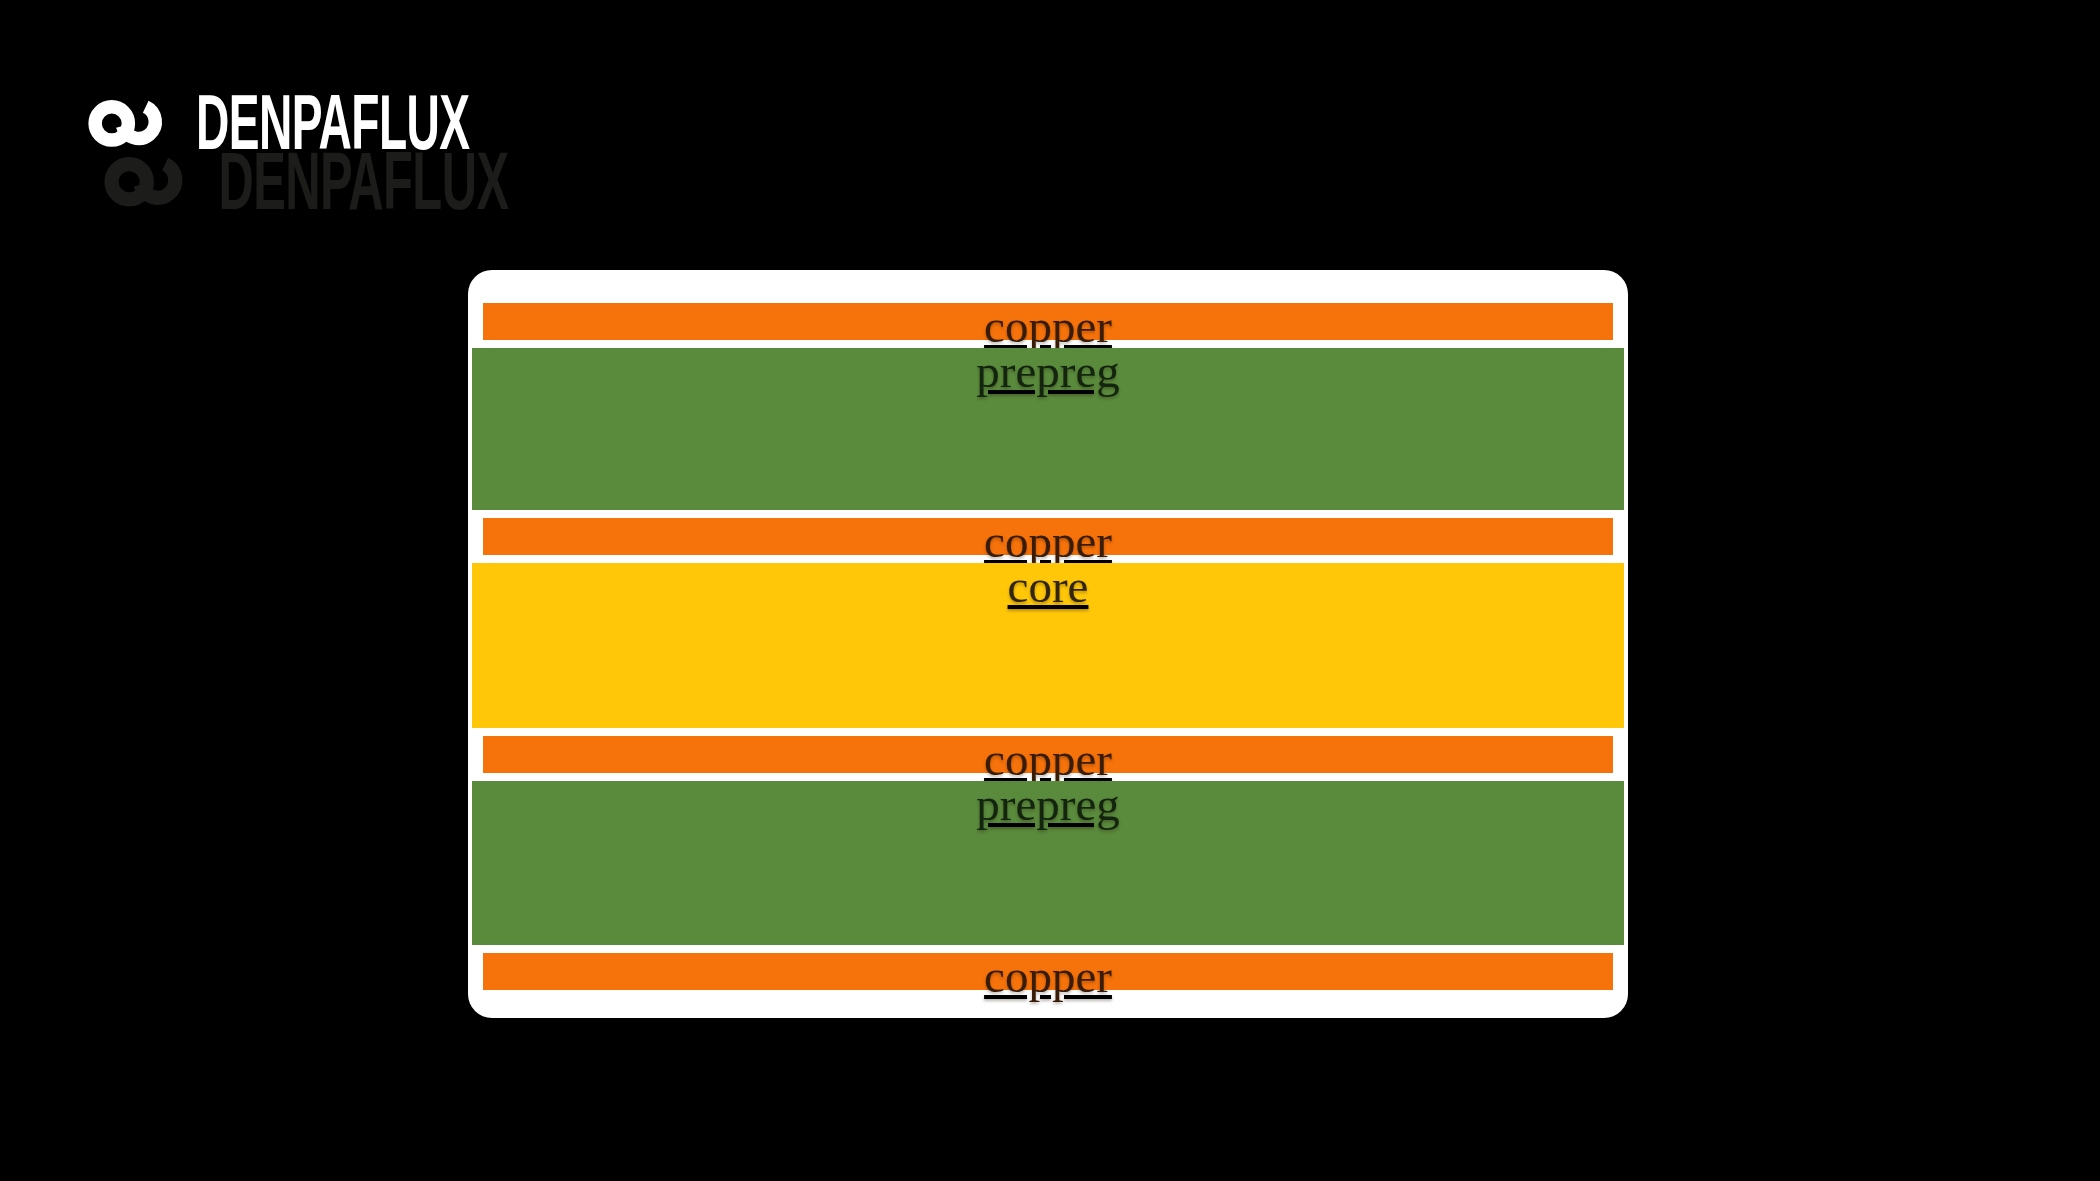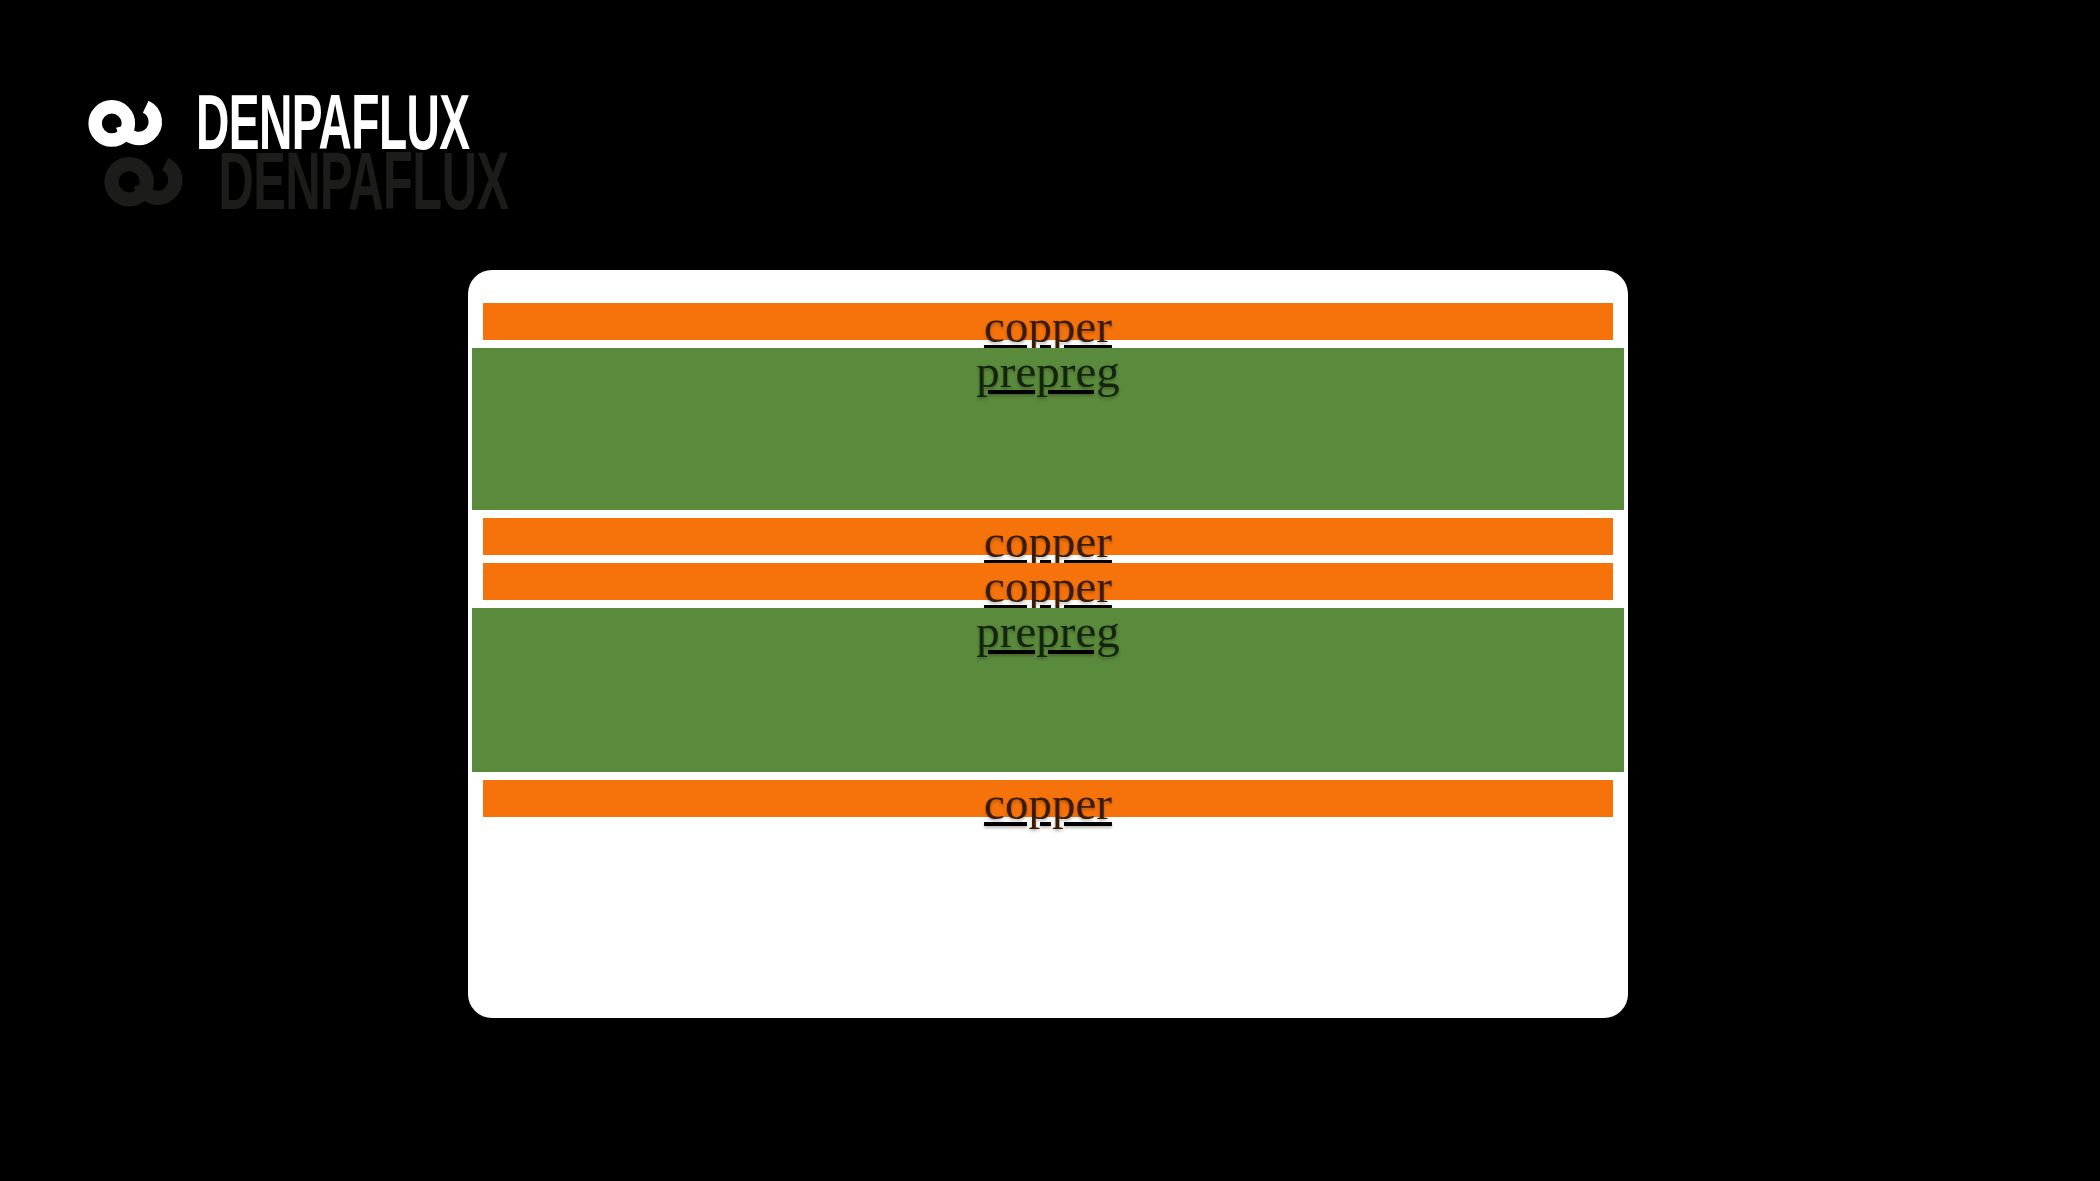--- a/index.html
+++ b/index.html
@@ -106,20 +106,23 @@
 <div class="card" id="stackup-card" style="background: rgb(255, 255, 255);">
     <div class="layer narrow" style="height: 37px; background: rgb(246, 114, 10);">
       <span class="layer-label" style="color: rgb(57, 28, 6);">copper</span>
     </div>
     <div class="layer wide" style="height: 162px; background: rgb(90, 138, 60);">
       <span class="layer-label" style="color: rgb(19, 37, 14);">prepreg</span>
     </div>
     <div class="layer narrow" style="height: 37px; background: rgb(246, 114, 10);">
       <span class="layer-label" style="color: rgb(57, 28, 6);">copper</span>
     </div>
+    <div class="layer wide" style="height: 165px; background: rgb(255, 199, 8);">
+      <span class="layer-label" style="color: rgb(50, 38, 8);">core</span>
+    </div>
     <div class="layer narrow" style="height: 37px; background: rgb(246, 114, 10);">
       <span class="layer-label" style="color: rgb(57, 28, 6);">copper</span>
     </div>
     <div class="layer wide" style="height: 164px; background: rgb(90, 138, 60);">
       <span class="layer-label" style="color: rgb(19, 37, 14);">prepreg</span>
     </div>
     <div class="layer narrow" style="height: 37px; background: rgb(246, 114, 10);">
       <span class="layer-label" style="color: rgb(57, 28, 6);">copper</span>
     </div>
   </div>

